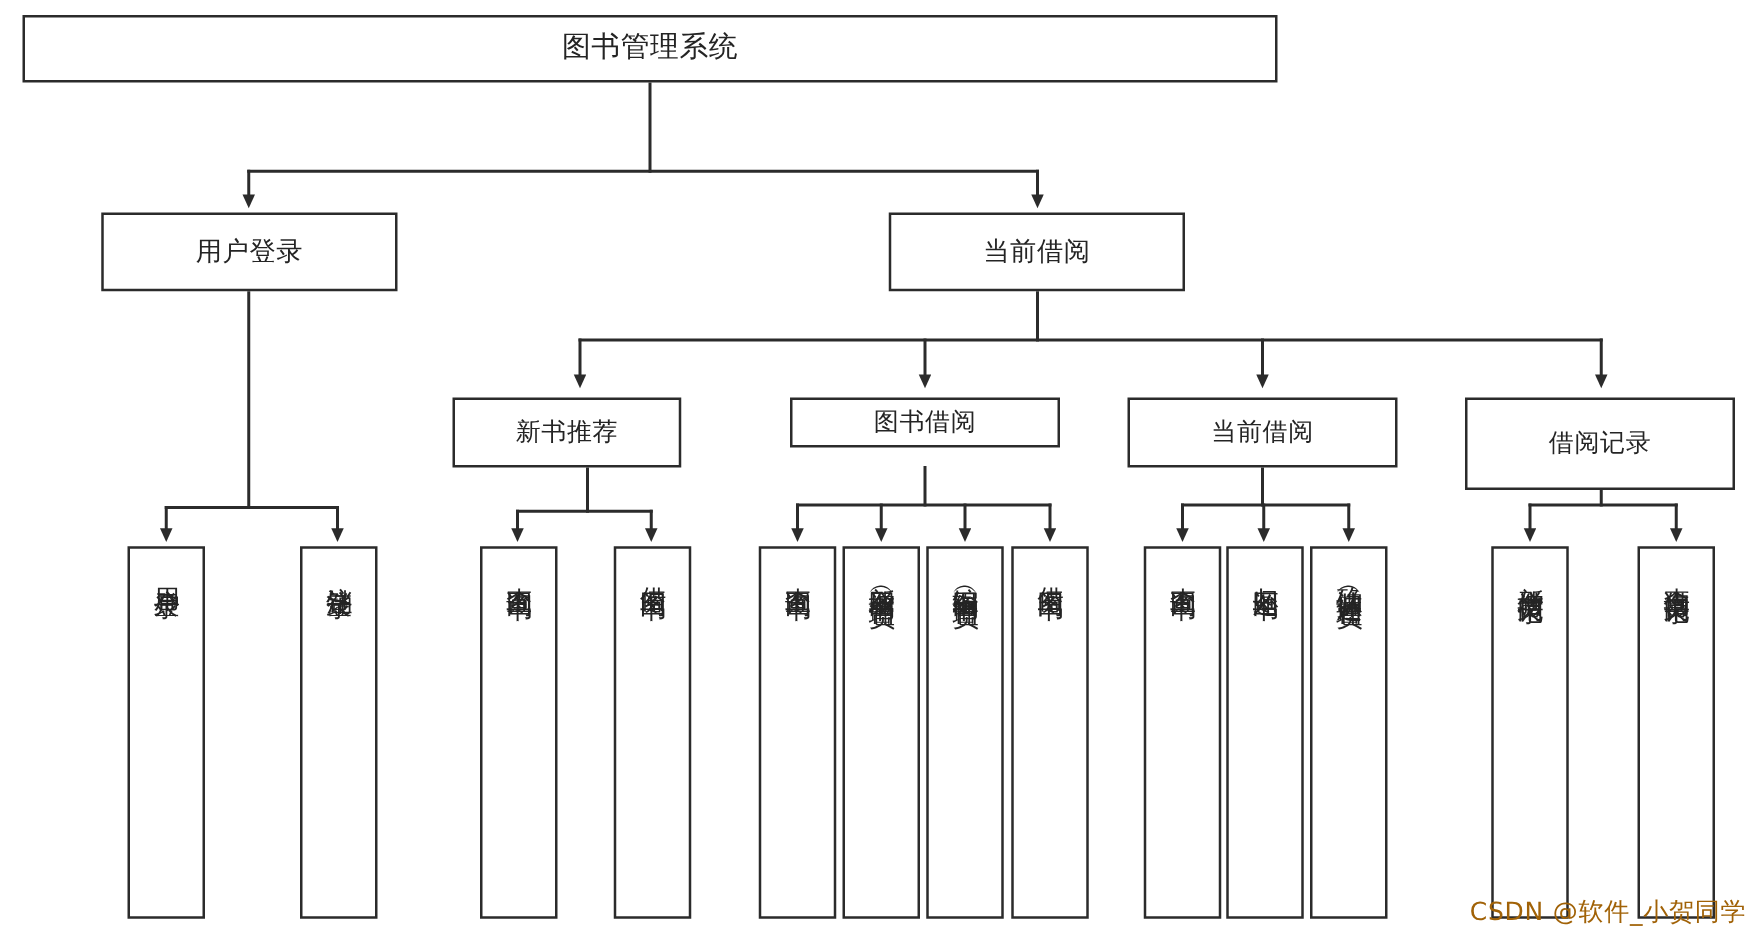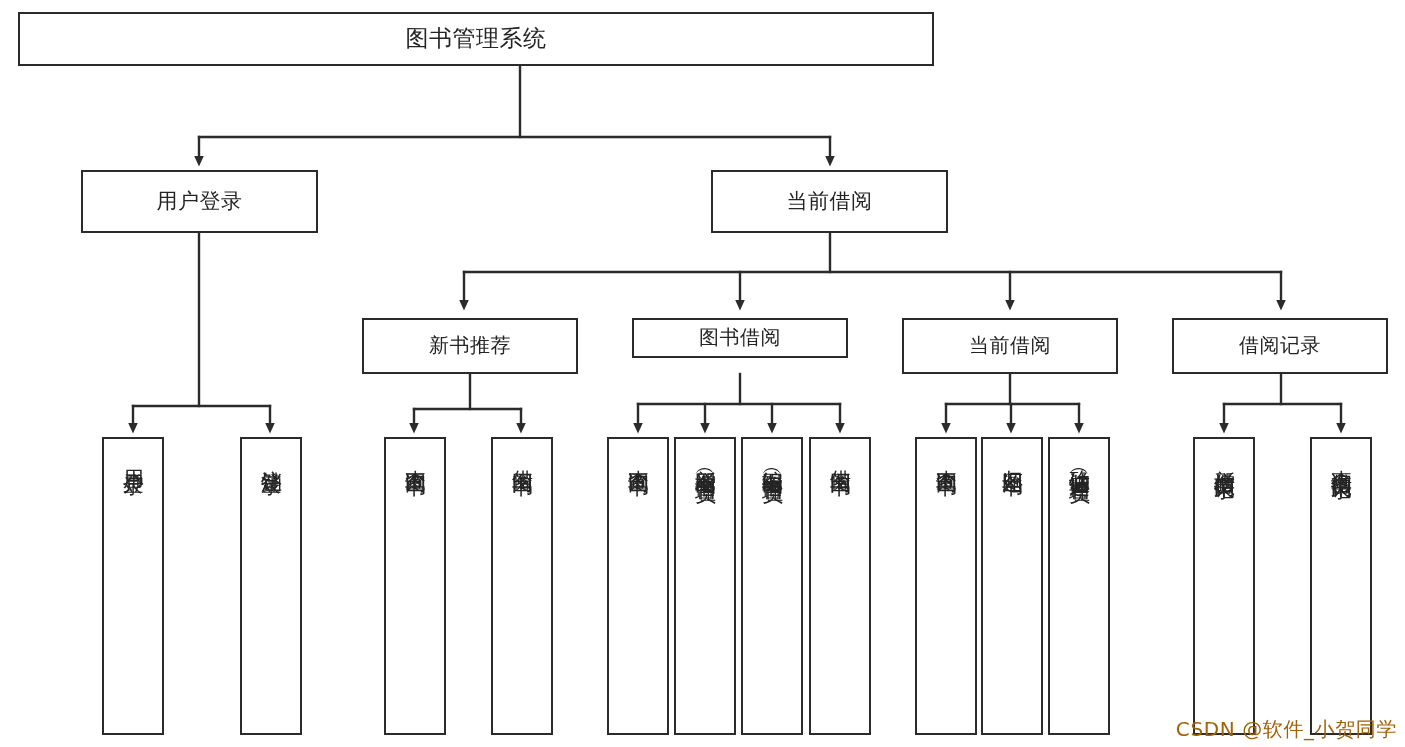--- a/index.html
+++ b/index.html
@@ -116,41 +116,41 @@
       <path d="M1011,404 L1011,424" marker-end="url(#arrow)"></path>
       <path d="M1079,404 L1079,424" marker-end="url(#arrow)"></path>
 
       <path d="M1281,374 L1281,404"></path>
       <path d="M1224,404 L1341,404"></path>
       <path d="M1224,404 L1224,424" marker-end="url(#arrow)"></path>
       <path d="M1341,404 L1341,424" marker-end="url(#arrow)"></path>
     </g>
   </svg>
 
-  <div class="node root" style="left:18px;top:12px;width:916px;height:54px;">
+  <div class="node root" style="left:18px;top:12px;width:1004px;height:54px;">
     <span class="label">图书管理系统</span>
   </div>
 
   <div class="node branch" style="left:81px;top:170px;width:237px;height:63px;">
     <span class="label">用户登录</span>
   </div>
   <div class="node branch" style="left:711px;top:170px;width:237px;height:63px;">
     <span class="label">当前借阅</span>
   </div>
 
-  <div class="node sub" style="left:362px;top:318px;width:216px;height:56px;justify-content:center;">
+  <div class="node sub" style="left:362px;top:318px;width:183px;height:56px;justify-content:center;">
     <span class="label">新书推荐</span>
   </div>
   <div class="node sub" style="left:632px;top:318px;width:216px;height:40px;">
     <span class="label">图书借阅</span>
   </div>
   <div class="node sub" style="left:902px;top:318px;width:216px;height:56px;">
     <span class="label">当前借阅</span>
   </div>
-  <div class="node sub" style="left:1172px;top:318px;width:216px;height:56px;">
+  <div class="node sub" style="left:1172px;top:318px;width:216px;height:74px;">
     <span class="label">借阅记录</span>
   </div>
 
   <div class="node leaf" style="left:102px;top:437px;width:62px;height:298px;">
     <span class="label">用户登录</span>
   </div>
   <div class="node leaf" style="left:240px;top:437px;width:62px;height:298px;">
     <span class="label">注销登录</span>
   </div>
 

